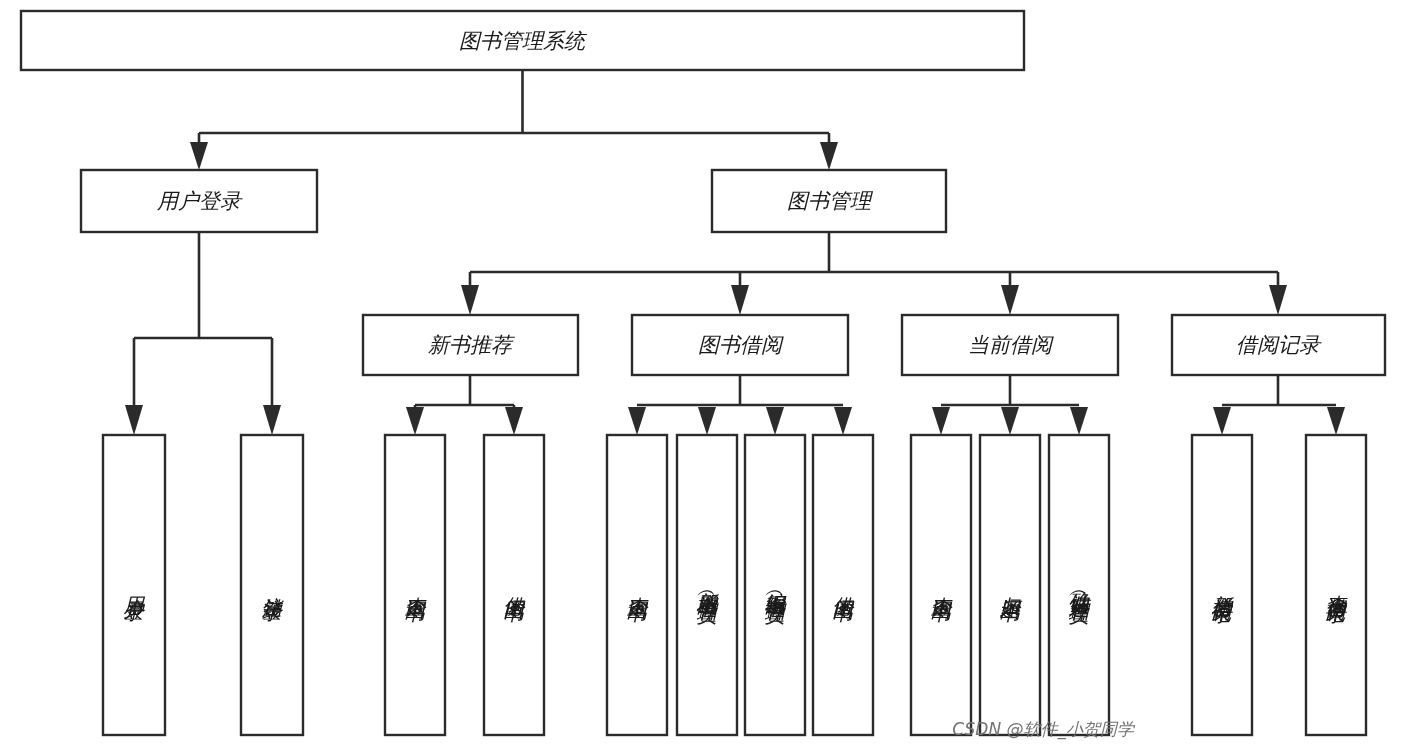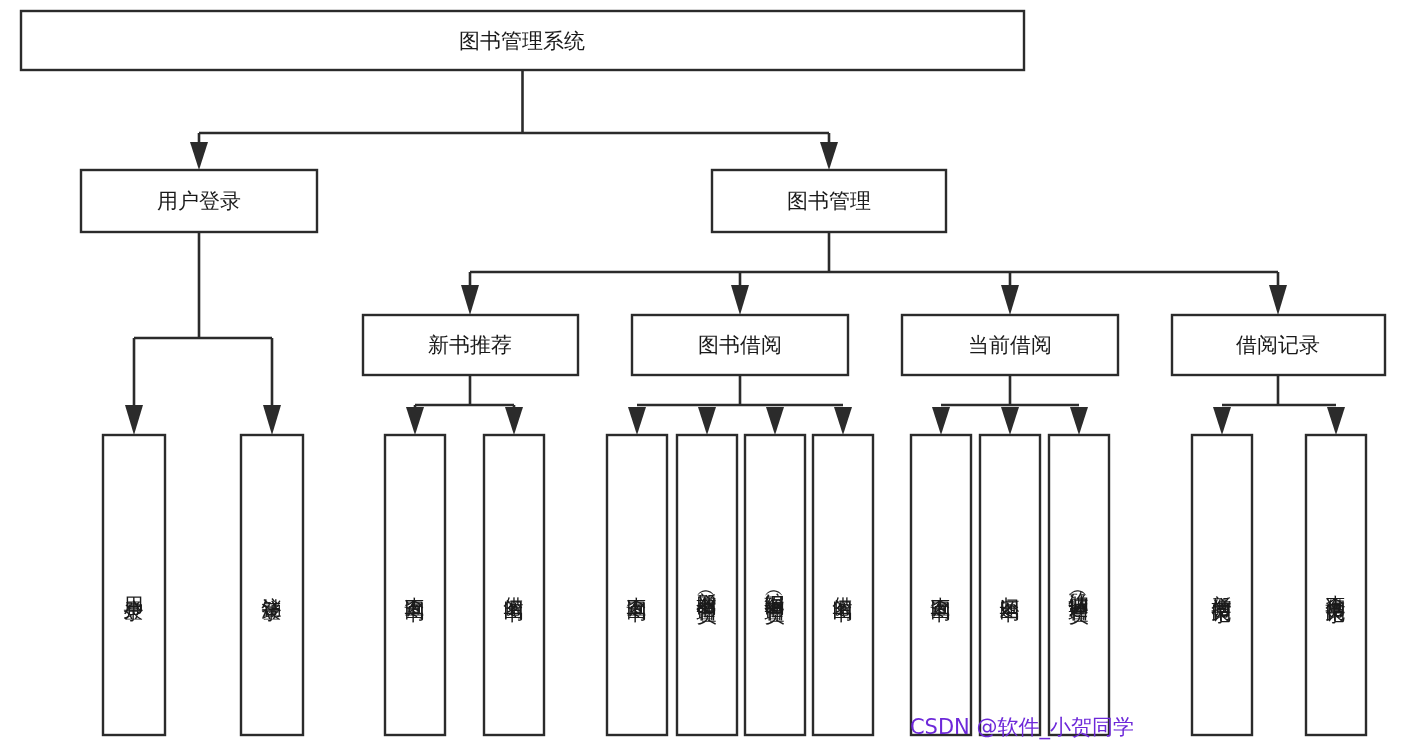--- a/index.html
+++ b/index.html
@@ -11,20 +11,21 @@
     width: 1405px;
     height: 747px;
     font-family: "DejaVu Sans", "Liberation Sans", sans-serif;
     overflow: hidden;
   }
   #diagram-root {
     position: relative;
     width: 1150px;
     height: 747px;
     background: #ffffff;
+    font-style: italic;
   }
   svg.diagram {
     position: absolute;
     top: 0;
     left: 0;
     width: 1405px;
     height: 747px;
     display: block;
   }
   .node-rect {
@@ -56,22 +57,22 @@
     writing-mode: vertical-rl;
     text-orientation: upright;
     text-anchor: middle;
     letter-spacing: 2px;
   }
   .watermark {
     position: absolute;
     right: 16px;
     bottom: 6px;
     font-family: "DejaVu Sans", "Liberation Sans", sans-serif;
-    font-size: 21px;
-    color: #6d28d9;
+    font-size: 17px;
+    color: #737373;
     white-space: nowrap;
     pointer-events: none;
     user-select: none;
   }
 </style>
 </head>
 <body>
 
 <div id="diagram-root">
 

